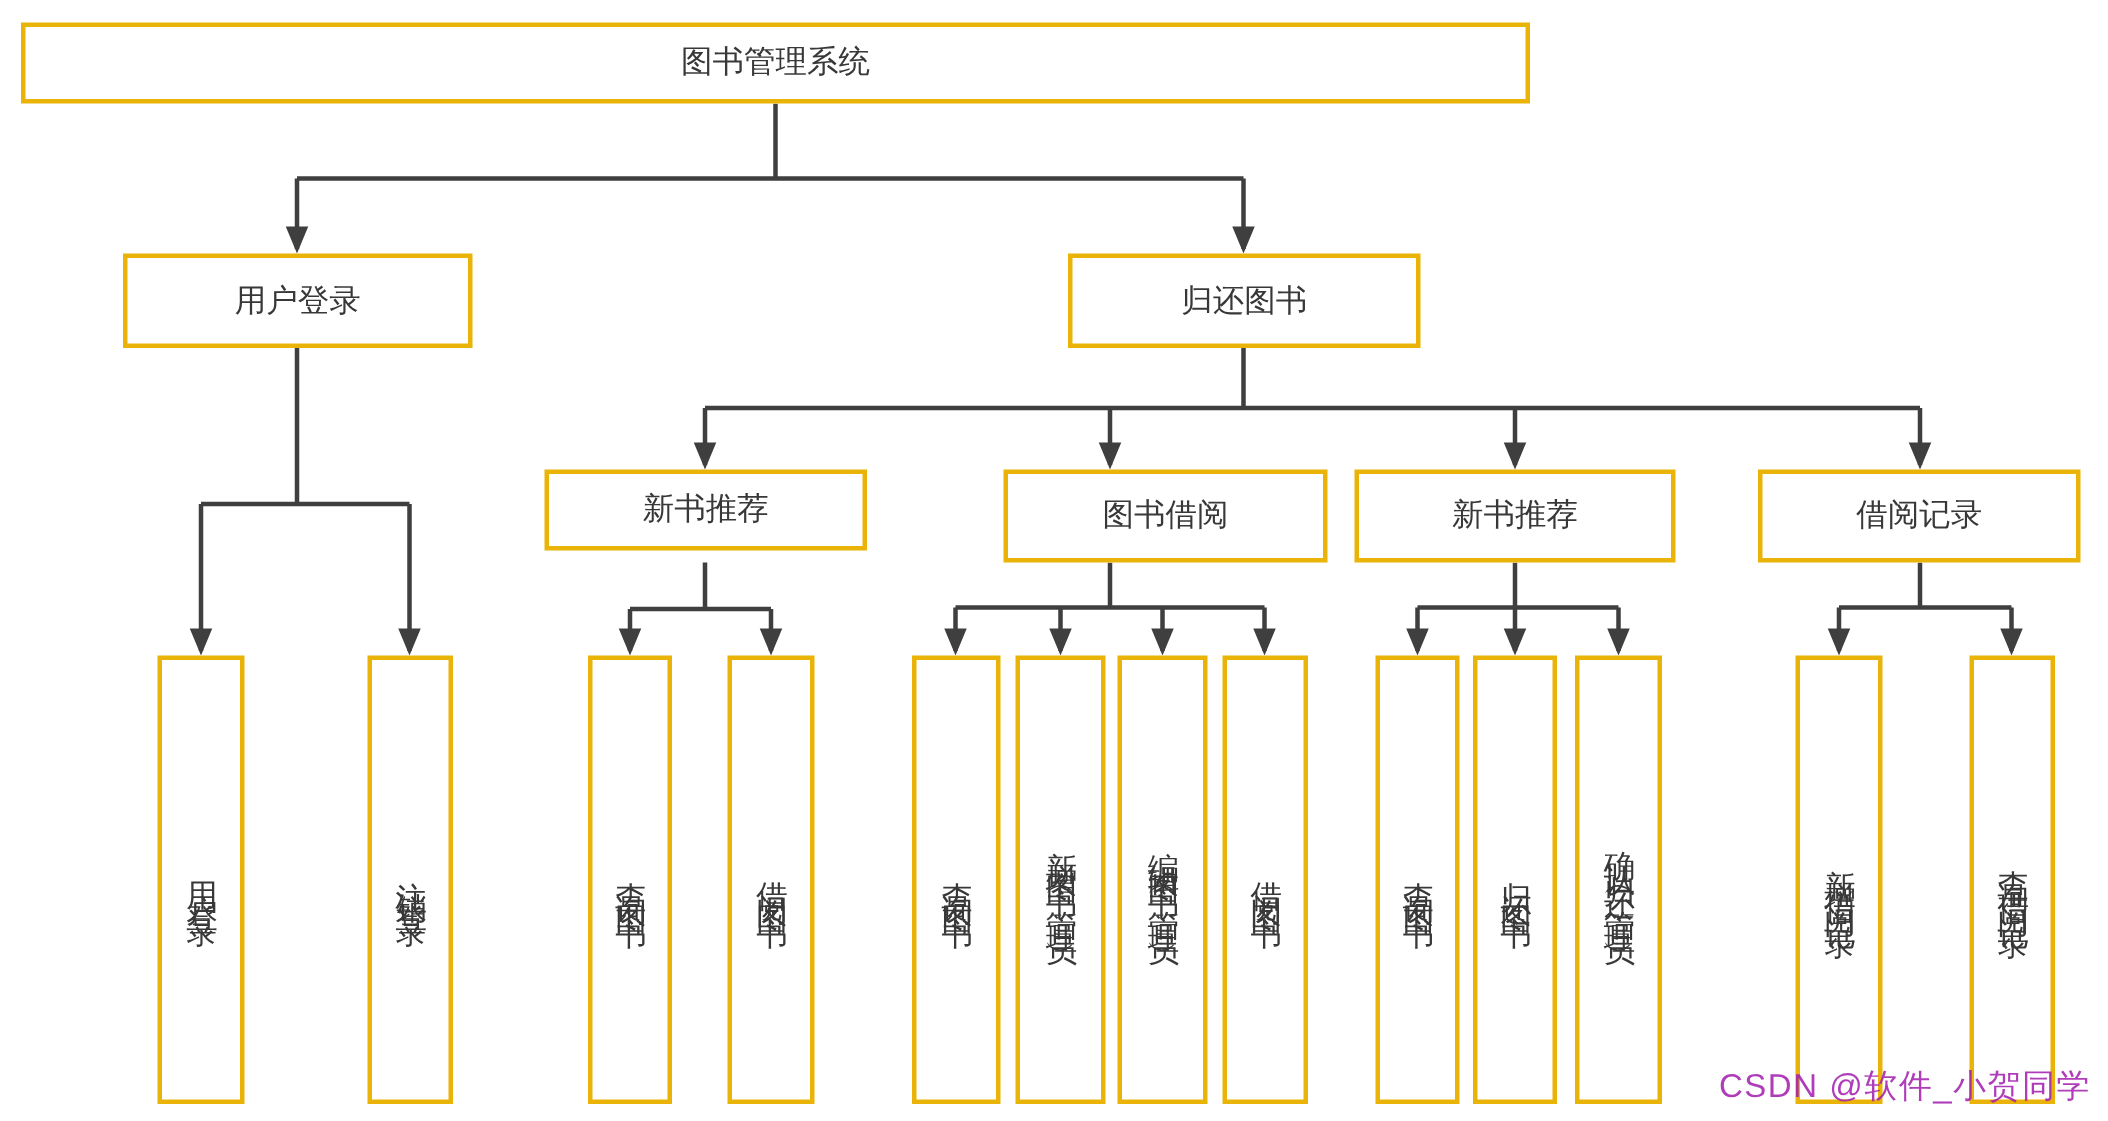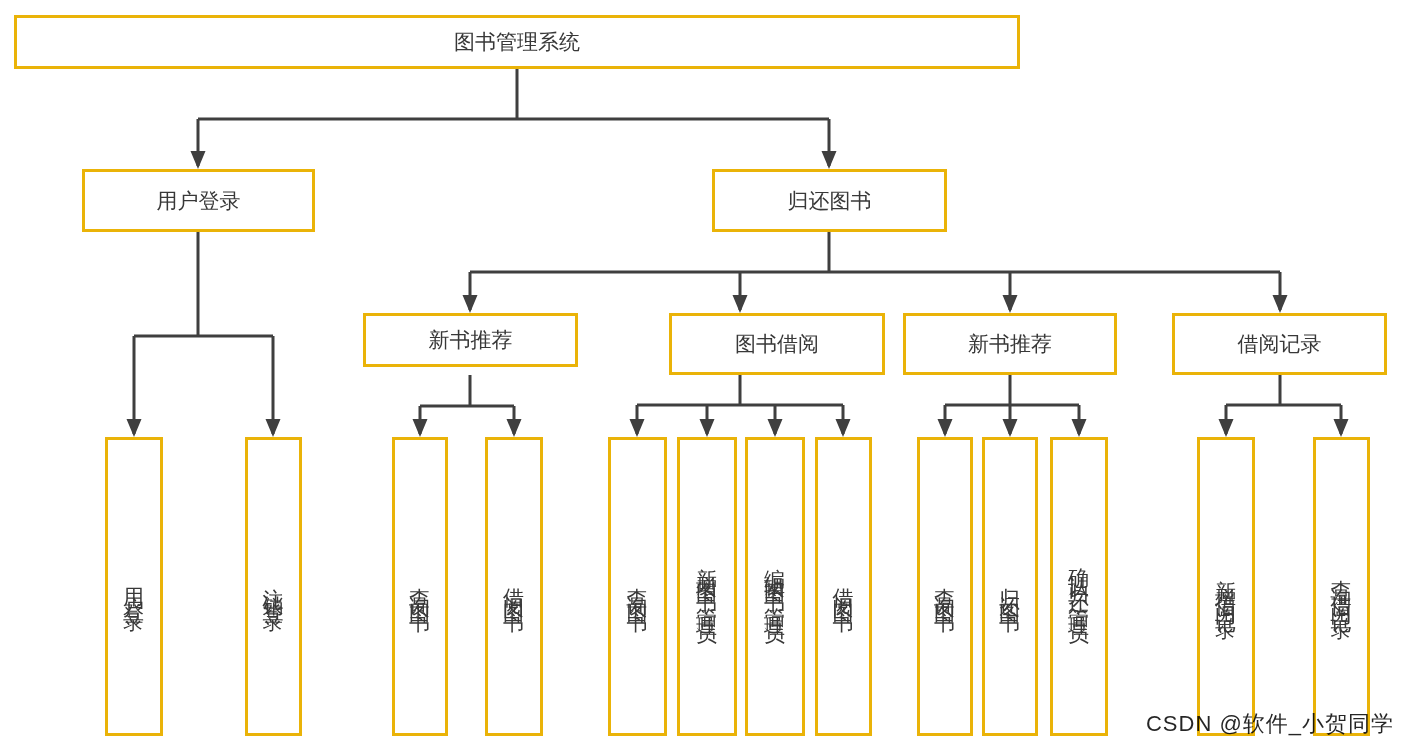--- a/index.html
+++ b/index.html
@@ -26,21 +26,21 @@
     white-space:nowrap;
   }
   .node.v{
     writing-mode:vertical-rl;
     letter-spacing:8px;
   }
   #watermark{
     position:absolute;
     top:709px;right:11px;
     font-size:22px;
-    color:#000000;
+    color:#a21caf;
     opacity:.85;
     z-index:3;
     letter-spacing:1px;
   }
 </style>
 </head>
 <body>
 
 <div id="canvas">
 

